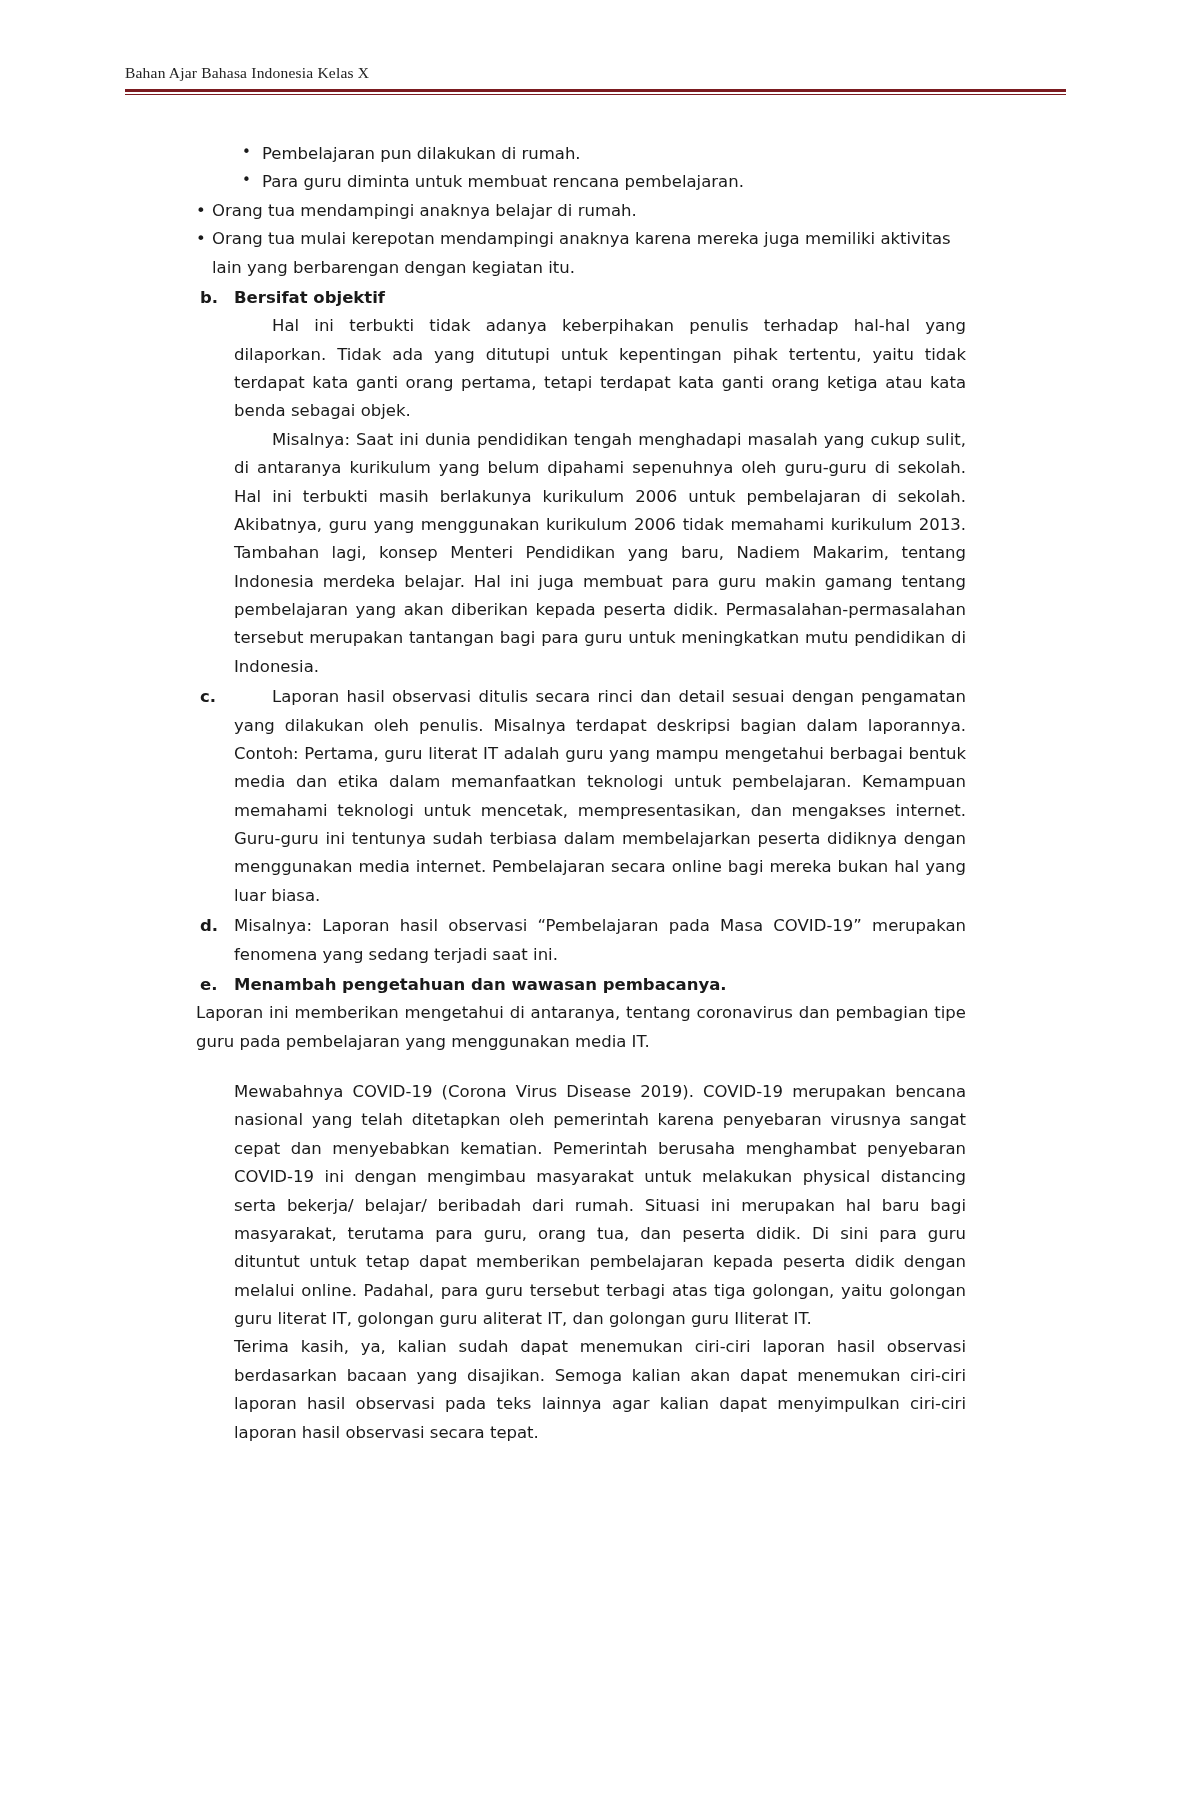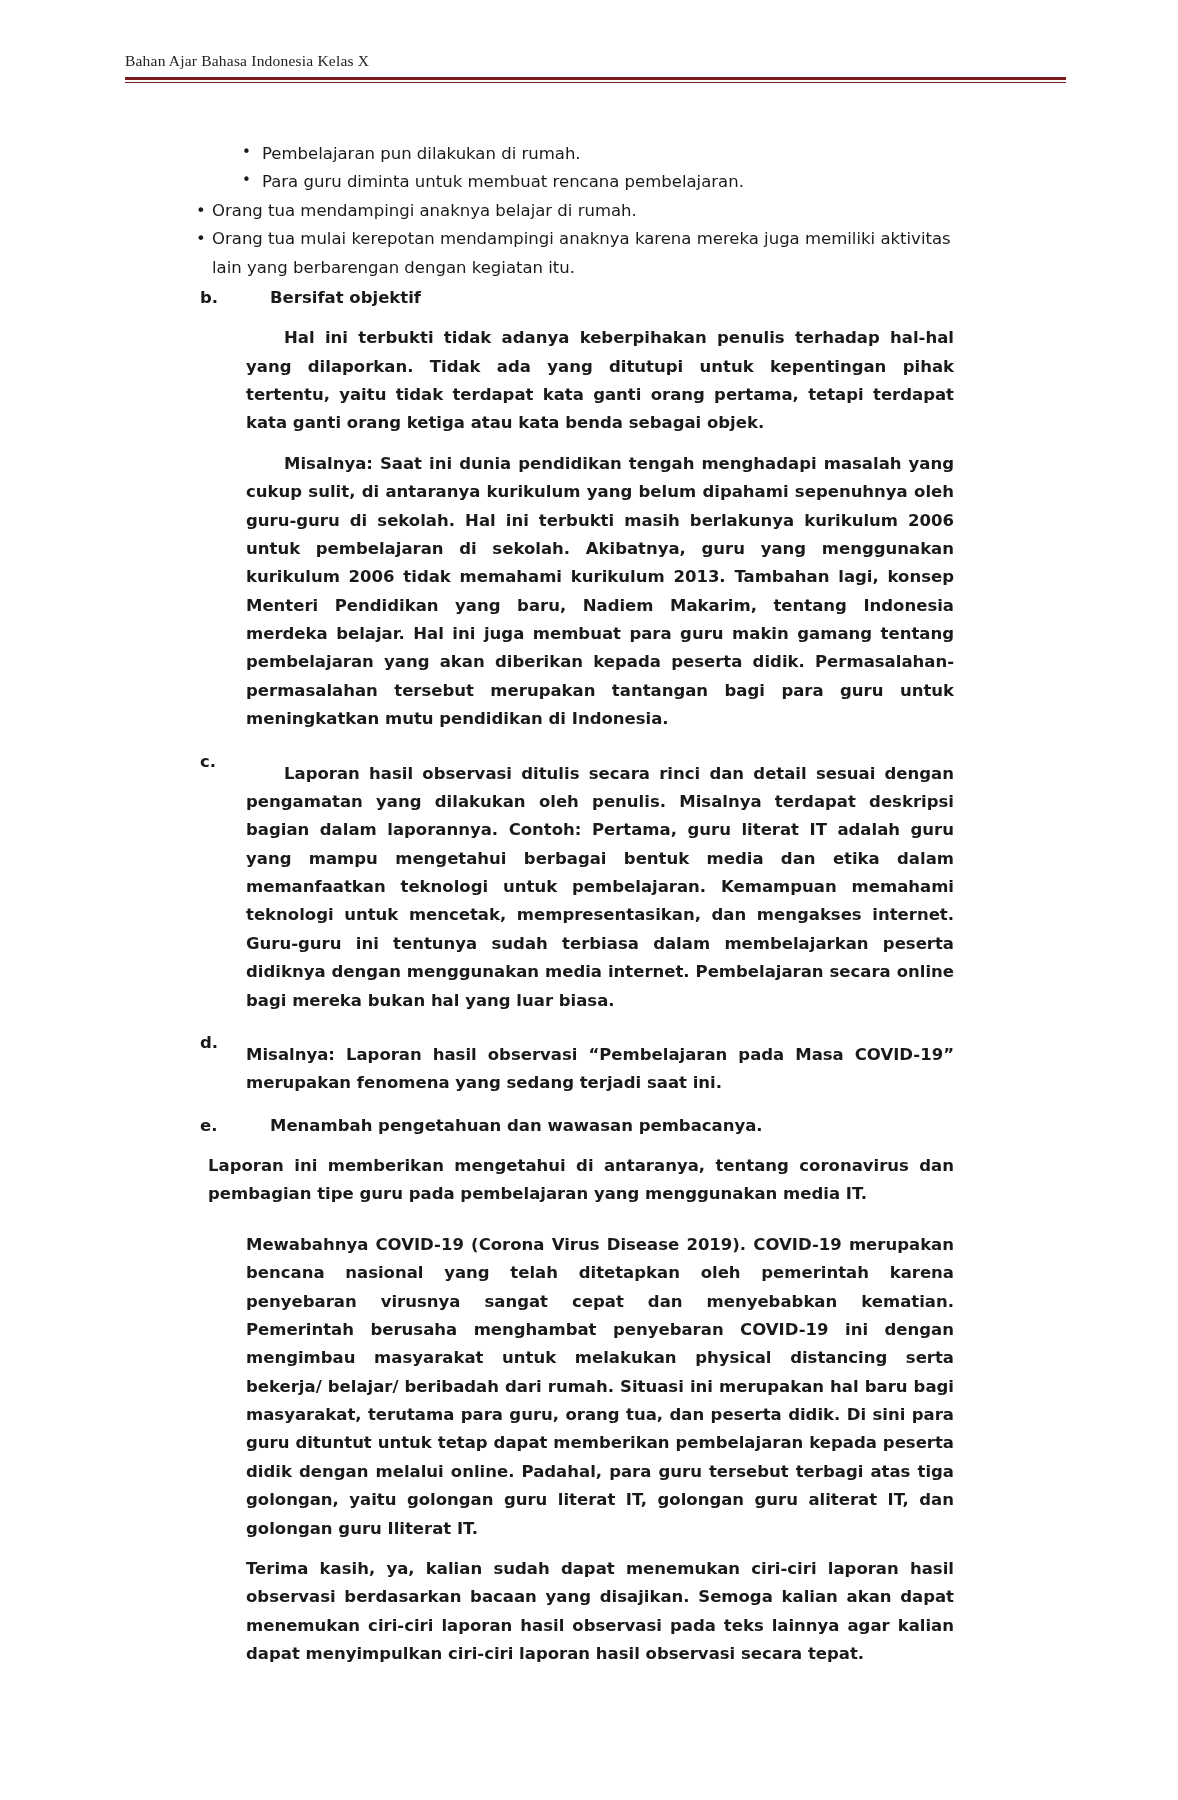--- a/index.html
+++ b/index.html
@@ -16,21 +16,21 @@
   .page {
     position: relative;
     width: 1178px;
     height: 1800px;
     box-sizing: border-box;
     padding: 0;
     overflow: hidden;
   }
   .header {
     position: absolute;
-    top: 52px;
+    top: 64px;
     left: 125px;
     right: 112px;
   }
   .header-text {
     font-size: 15.5px;
     font-family: "Liberation Serif", serif;
     color: #222222;
     letter-spacing: 0.2px;
     padding-bottom: 7px;
   }
@@ -89,27 +89,25 @@
     flex: 0 0 38px;
     font-weight: bold;
     padding-left: 4px;
     box-sizing: border-box;
   }
   .list-body {
     flex: 1;
   }
   .list-title {
     font-weight: bold;
-    margin-left: 36px;
   }
   p.just {
-    margin: 12px;
+    margin: 0;
     text-align: justify;
     text-justify: inter-word;
-    font-weight: bold;
   }
   p.indent {
     text-indent: 38px;
   }
   .para-gap {
     margin-top: 0px;
   }
   .closing {
     margin-top: 16px;
   }

